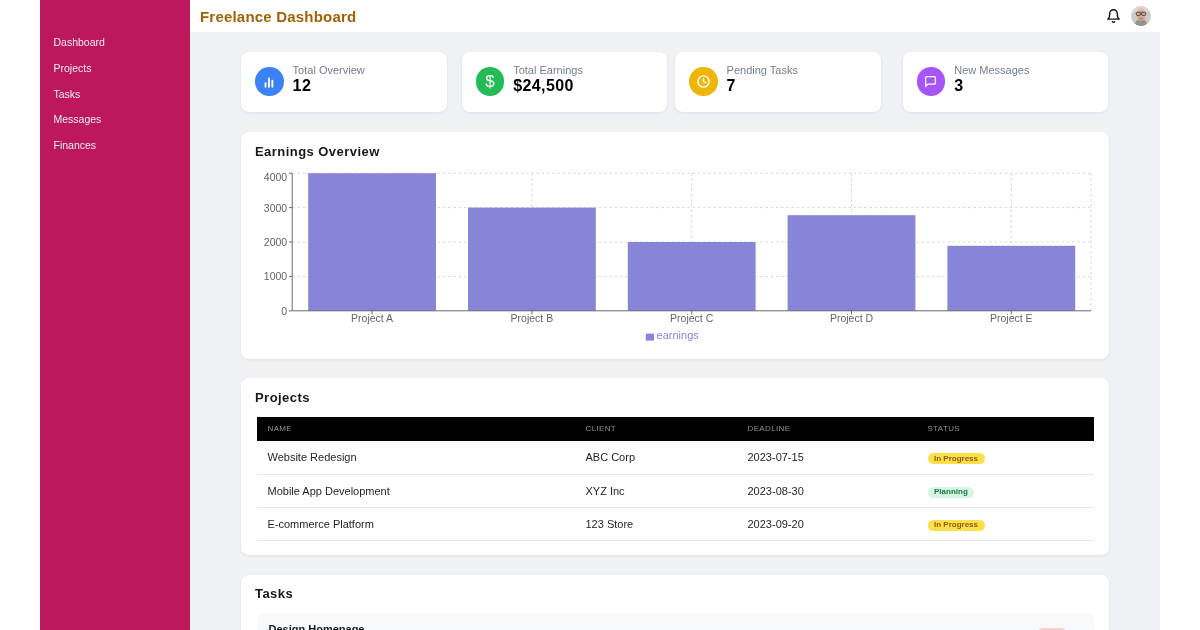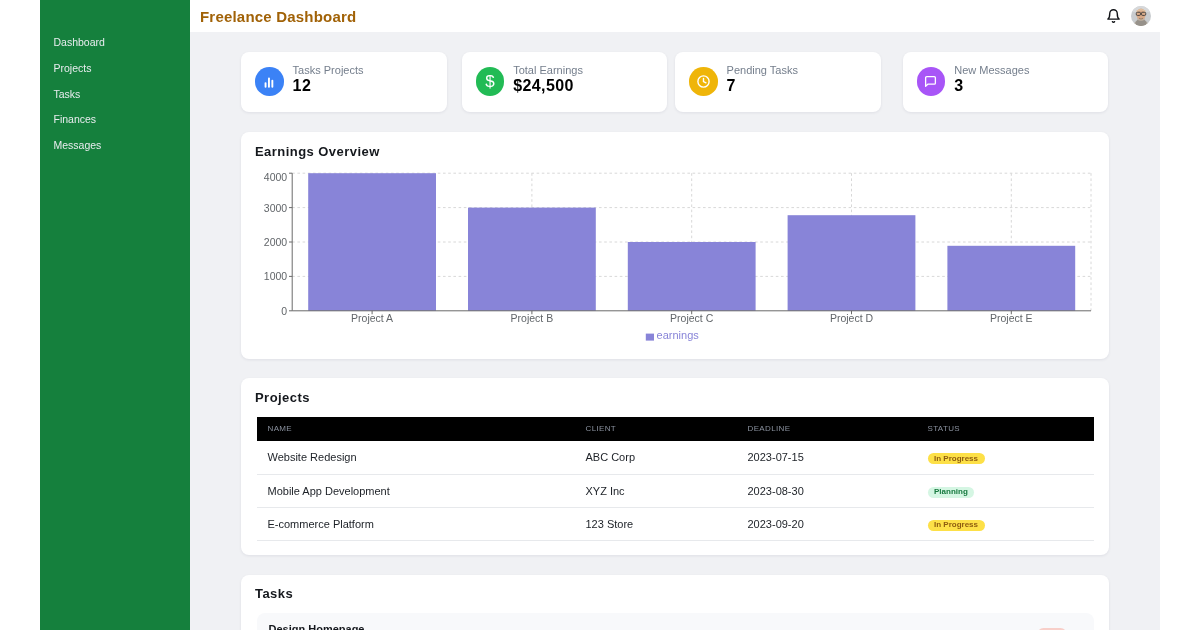--- a/index.html
+++ b/index.html
@@ -1,21 +1,21 @@
 <!DOCTYPE html>
 <html><head>
 <meta charset="utf-8">
 <style>
 * { margin:0; padding:0; box-sizing:border-box; }
 html,body { width:1200px; height:630px; background:#ffffff; overflow:hidden;
   font-family:"Liberation Sans", sans-serif; }
 .abs { position:absolute; }
 
 
-.sidebar { left:40px; top:0; width:150px; height:630px; background:#15803d; }
+.sidebar { left:40px; top:0; width:150px; height:630px; background:#be185d; }
 .nav { padding-top:30.2px; }
 .nav div { font-size:10.5px; line-height:25.65px; padding-left:13.5px; color:#e9ecef; }
 
 
 .header { left:190px; top:0; width:1010px; height:32px; background:#fff; }
 .htitle { left:200px; top:7.5px; font-size:15px; font-weight:bold; color:#a16207; letter-spacing:0.2px; }
 
 
 .content { left:190px; top:32px; width:970px; height:598px; background:#f0f1f4; }
 
@@ -40,22 +40,22 @@
 .b-green  { background:#d5f6e3; color:#17793f; }
 </style>
 </head>
 <body>
 
 <div class="abs sidebar">
   <div class="nav">
     <div>Dashboard</div>
     <div>Projects</div>
     <div>Tasks</div>
+    <div>Messages</div>
     <div>Finances</div>
-    <div>Messages</div>
   </div>
 </div>
 
 <div class="abs header"></div>
 <div class="abs htitle">Freelance Dashboard</div>
 
 <svg class="abs" style="left:1106px; top:8px;" width="15" height="16" viewBox="0 0 24 24" fill="none" stroke="#101216" stroke-width="2.2" stroke-linecap="round" stroke-linejoin="round">
   <path d="M18 8A6 6 0 0 0 6 8c0 7-3 9-3 9h18s-3-2-3-9"></path>
   <path d="M13.73 21a2 2 0 0 1-3.46 0"></path>
 </svg>
@@ -85,21 +85,21 @@
 
 <div class="card stat" style="left:241px;">
   <div class="sicon" style="background:#3b82f6;">
     <svg width="14" height="14" viewBox="0 0 14 14">
       <rect x="2.6" y="7.2" width="1.9" height="5.5" rx="0.9" fill="#fff"></rect>
       <rect x="6.0" y="2.4" width="1.9" height="10.3" rx="0.9" fill="#fff"></rect>
       <rect x="9.4" y="4.8" width="1.9" height="7.9" rx="0.9" fill="#fff"></rect>
     </svg>
   </div>
   <div class="stext">
-      <div class="slabel">Tasks Projects</div>
+      <div class="slabel">Total Overview</div>
       <div class="svalue">12</div>
     </div>
 </div>
 <div class="card stat" style="left:461.6px;">
   <div class="sicon" style="background:#22bb55; font-size:17px; color:#fff;">$</div>
   <div class="stext">
       <div class="slabel">Total Earnings</div>
       <div class="svalue">$24,500</div>
     </div>
 </div>

